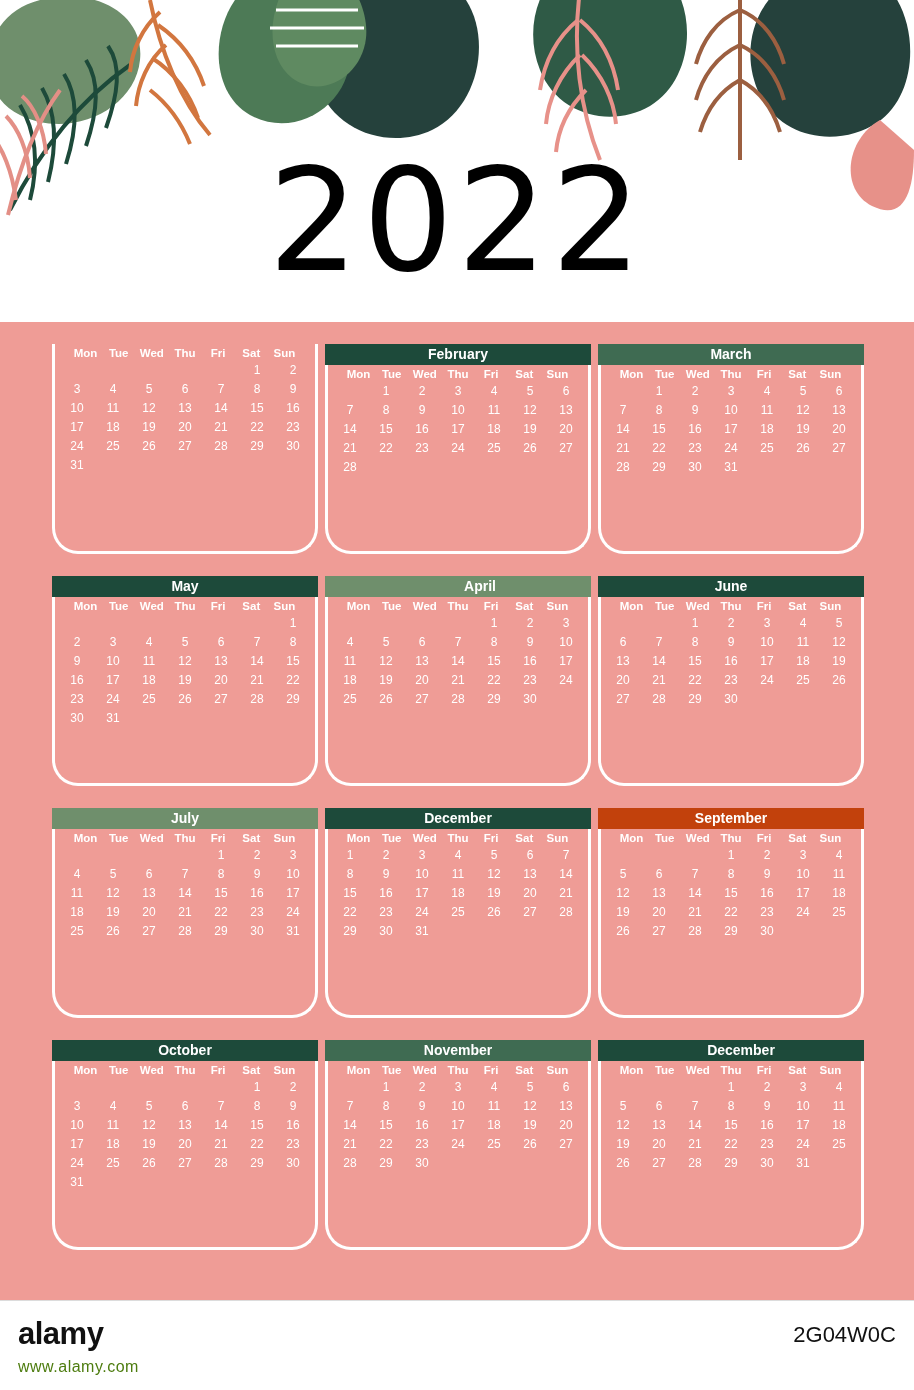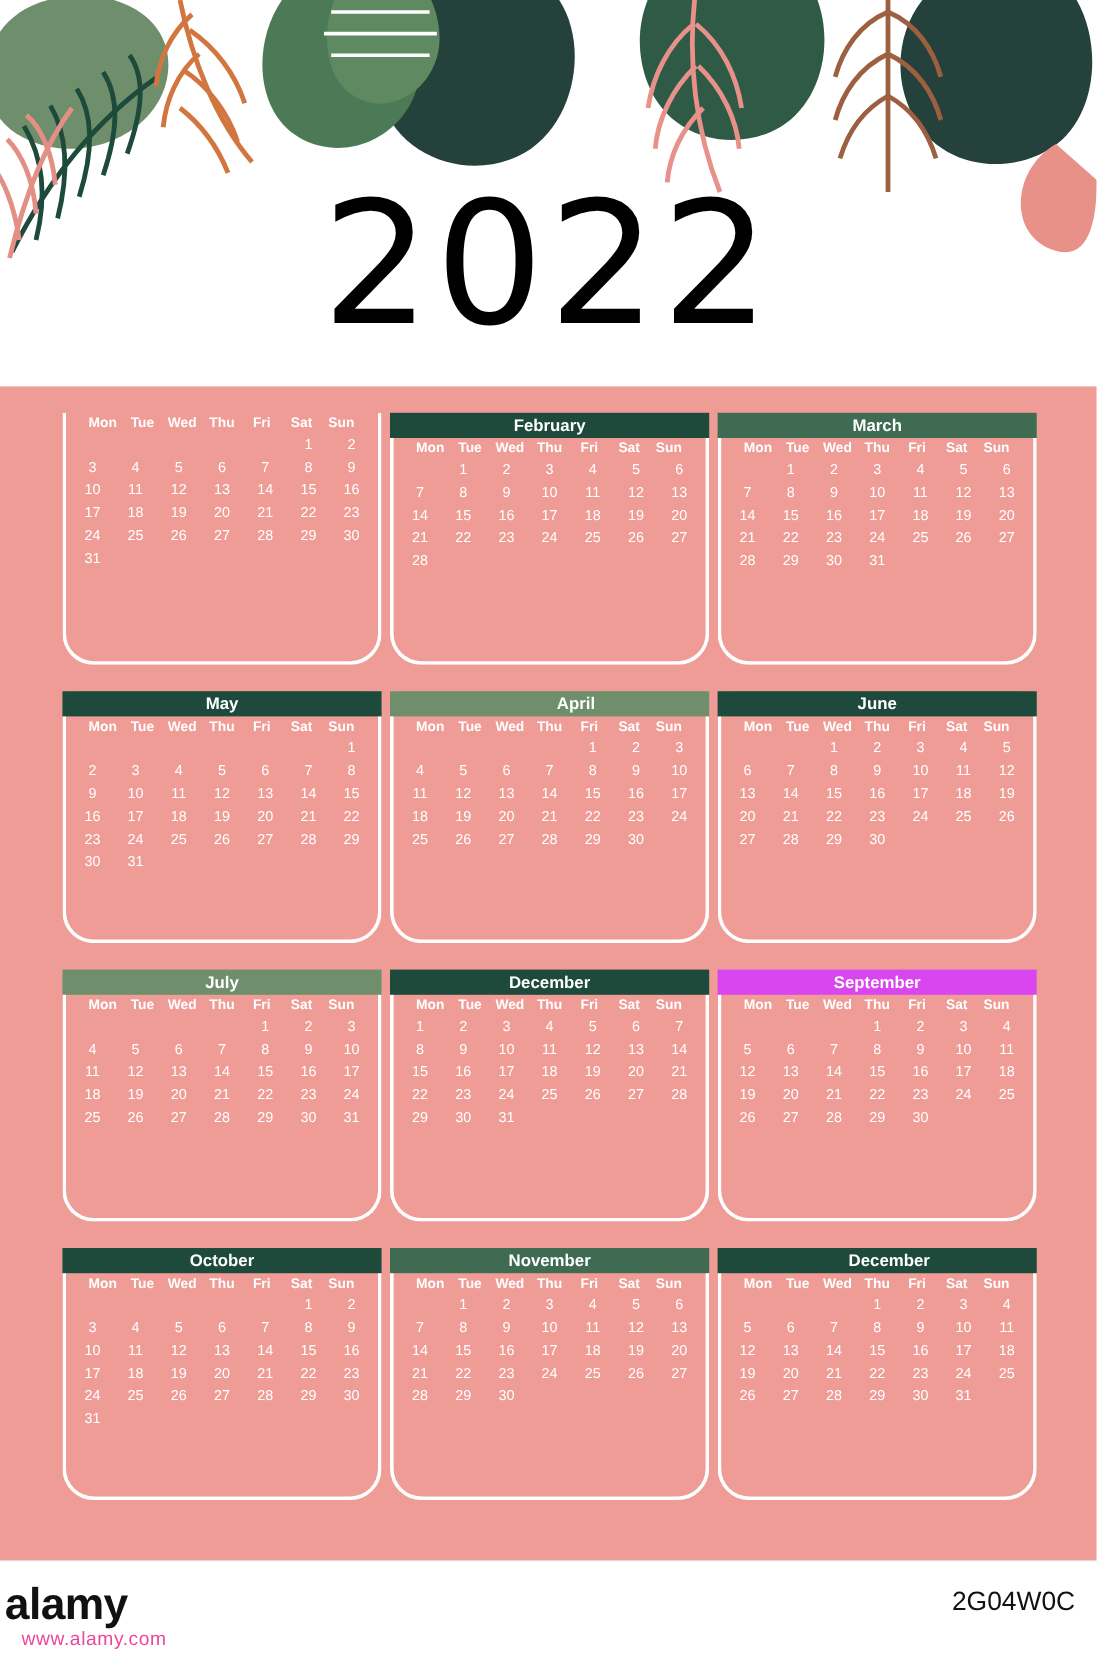--- a/index.html
+++ b/index.html
@@ -75,27 +75,27 @@
 
   
   .footer {
     position: absolute; left: 0; top: 1300px; width: 914px; height: 90px;
     background: #ffffff;
   }
   .footer-line {
     position: absolute; left: 0; top: 0; width: 914px; height: 1px; background:#dcdcdc;
   }
   .alamy {
-    position: absolute; left: 4px; top: 16px;
-    font-size: 37px; font-weight: bold; color: #111111;
+    position: absolute; left: 18px; top: 16px;
+    font-size: 31px; font-weight: bold; color: #111111;
     letter-spacing: -0.5px;
   }
   .alamy-url {
     position: absolute; left: 18px; top: 58px;
-    font-size: 16px; color: #ec4899; letter-spacing: 0.5px;
+    font-size: 16px; color: #4d7c0f; letter-spacing: 0.5px;
   }
   .imgcode {
     position: absolute; right: 18px; top: 22px;
     font-size: 22px; color: #111111; font-weight: normal;
   }
 </style>
 </head>
 <body>
 
 <div class="page">
@@ -546,21 +546,21 @@
               <span>25</span>
               <span>26</span>
               <span>27</span>
               <span>28</span>
               <span>29</span>
               <span>30</span>
               <span>31</span>
             </div>
           </div>
           <div class="month">
-            <div class="month-name" style="background: #d946ef;">September</div>
+            <div class="month-name" style="background: #c2410c;">September</div>
             <div class="dow">
               <span>Mon</span>
               <span>Tue</span>
               <span>Wed</span>
               <span>Thu</span>
               <span>Fri</span>
               <span>Sat</span>
               <span>Sun</span>
             </div>
             <div class="days">

